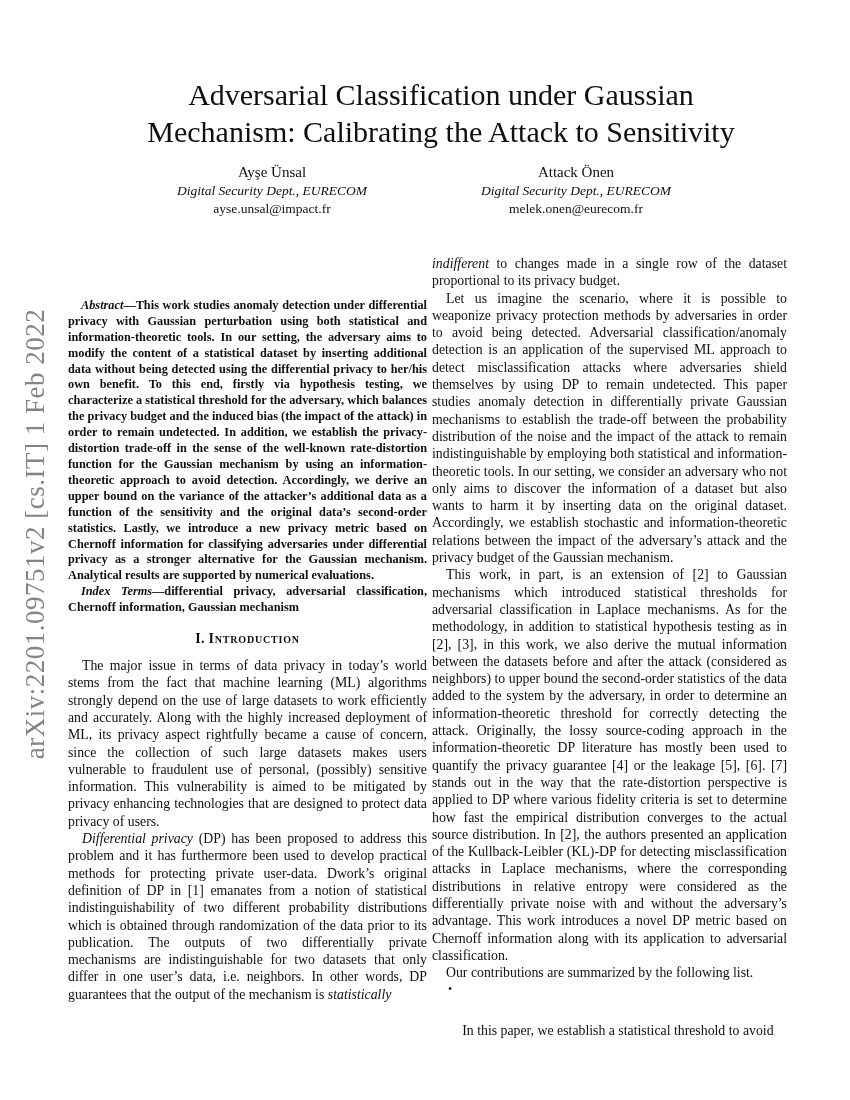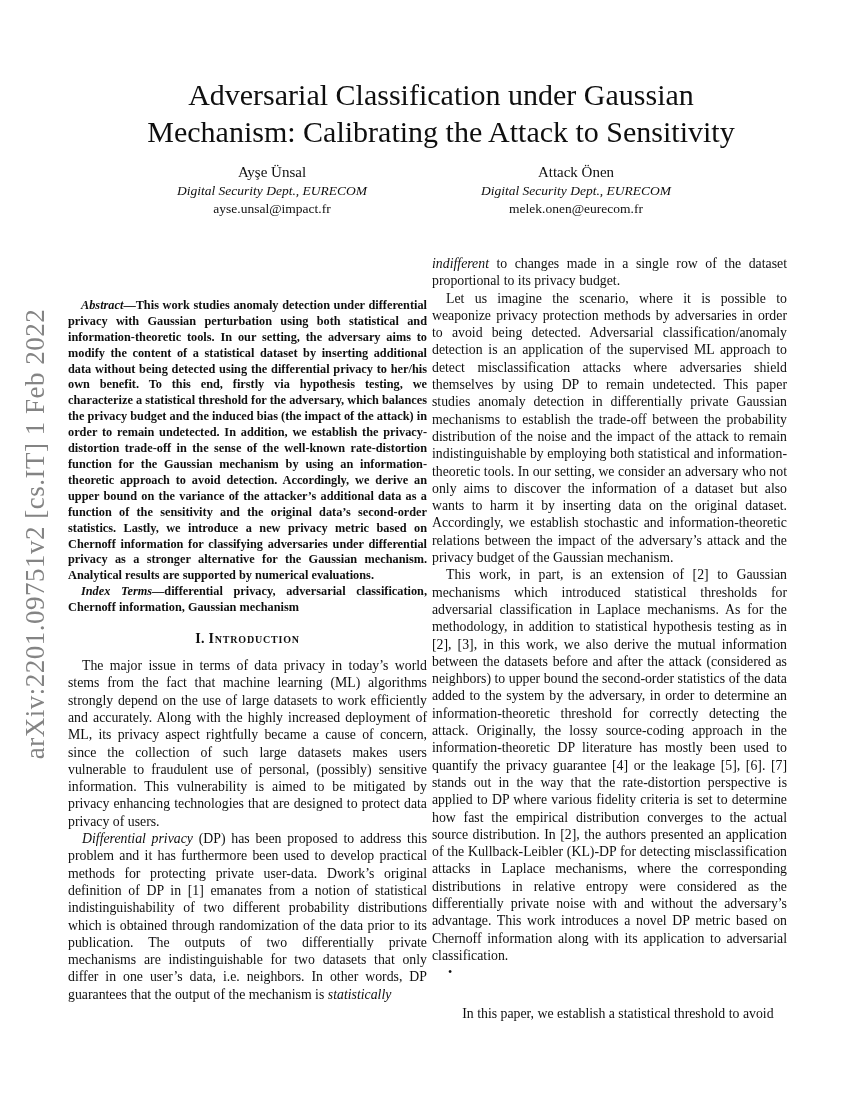--- a/index.html
+++ b/index.html
@@ -129,20 +129,21 @@
     </div>
 
     <div class="col col-right">
 
       <p class="body-para justify no-indent"><span class="it">indifferent</span><span> to changes made in a single row of the dataset proportional to its privacy budget.</span></p>
 
       <p class="body-para justify">Let us imagine the scenario, where it is possible to weaponize privacy protection methods by adversaries in order to avoid being detected. Adversarial classification/anomaly detection is an application of the supervised ML approach to detect misclassification attacks where adversaries shield themselves by using DP to remain undetected. This paper studies anomaly detection in differentially private Gaussian mechanisms to establish the trade-off between the probability distribution of the noise and the impact of the attack to remain indistinguishable by employing both statistical and information-theoretic tools. In our setting, we consider an adversary who not only aims to discover the information of a dataset but also wants to harm it by inserting data on the original dataset. Accordingly, we establish stochastic and information-theoretic relations between the impact of the adversary’s attack and the privacy budget of the Gaussian mechanism.</p>
 
       <p class="body-para justify">This work, in part, is an extension of [2] to Gaussian mechanisms which introduced statistical thresholds for adversarial classification in Laplace mechanisms. As for the methodology, in addition to statistical hypothesis testing as in [2], [3], in this work, we also derive the mutual information between the datasets before and after the attack (considered as neighbors) to upper bound the second-order statistics of the data added to the system by the adversary, in order to determine an information-theoretic threshold for correctly detecting the attack. Originally, the lossy source-coding approach in the information-theoretic DP literature has mostly been used to quantify the privacy guarantee [4] or the leakage [5], [6]. [7] stands out in the way that the rate-distortion perspective is applied to DP where various fidelity criteria is set to determine how fast the empirical distribution converges to the actual source distribution. In [2], the authors presented an application of the Kullback-Leibler (KL)-DP for detecting misclassification attacks in Laplace mechanisms, where the corresponding distributions in relative entropy were considered as the differentially private noise with and without the adversary’s advantage. This work introduces a novel DP metric based on Chernoff information along with its application to adversarial classification.</p>
 
+      <p class="body-para justify">Our contributions are summarized by the following list.</p>
 
       <div class="bullet-item">
         <span class="bullet-marker">•</span>
         <span class="bullet-text justify">In this paper, we establish a statistical threshold to avoid</span>
       </div>
 
     </div>
 
   </div>
 

